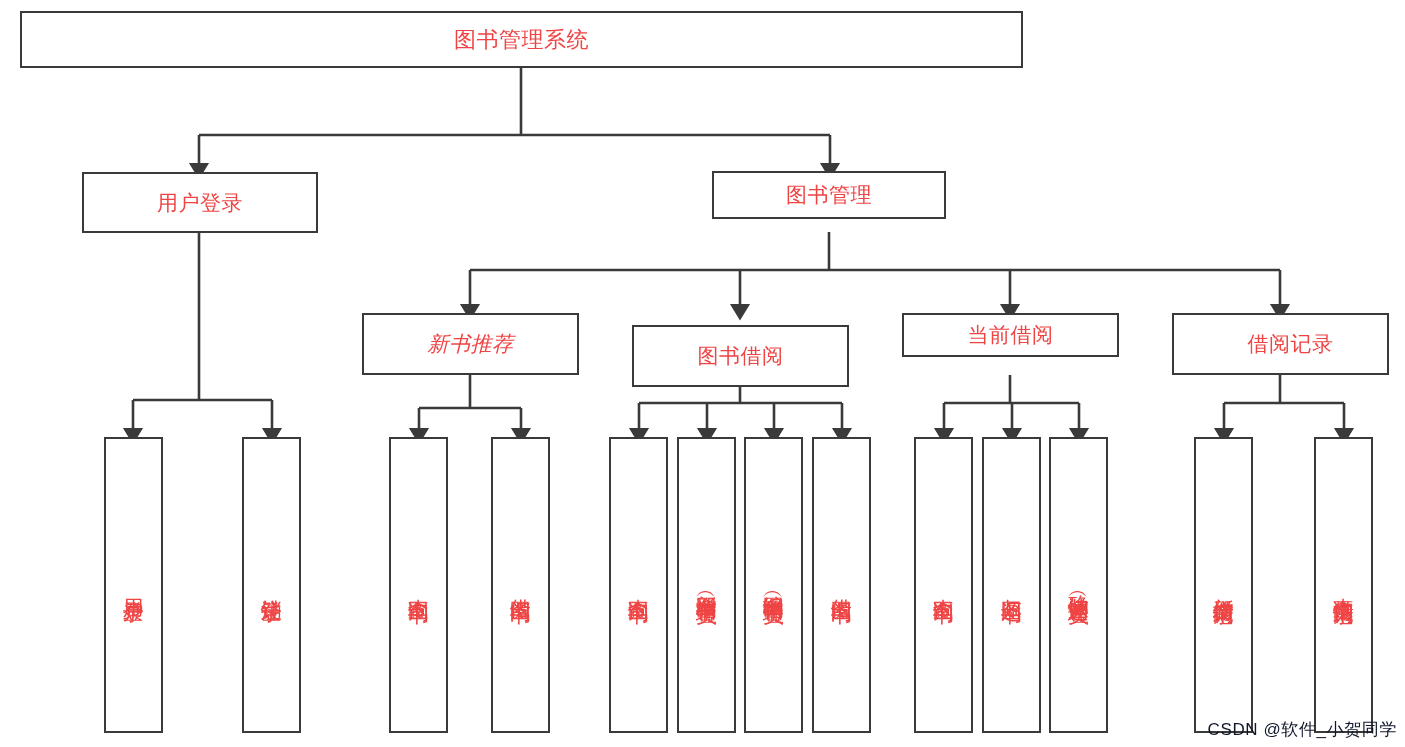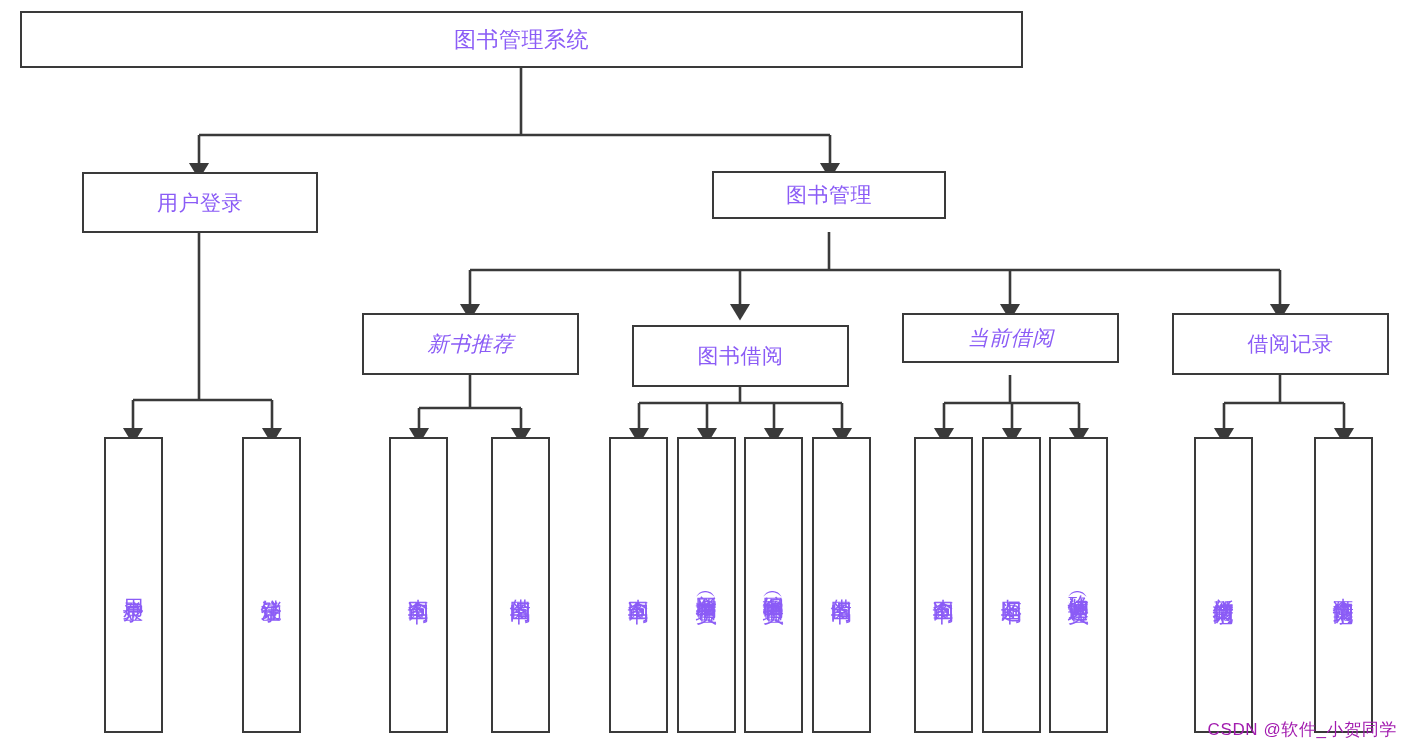--- a/index.html
+++ b/index.html
@@ -21,21 +21,21 @@
     width: 1405px; height: 747px;
     pointer-events: none;
   }
   .node {
     position: absolute;
     border: 2.2px solid #3a3a3a;
     background: #ffffff;
     display: flex;
     align-items: center;
     justify-content: center;
-    color: #8b5cf6;
+    color: #ef4444;
   }
   .node.horiz {
     font-size: 21px;
     letter-spacing: 0.5px;
   }
   .node.root { font-size: 22px; }
   .node.leaf {
     font-size: 21px;
     align-items: center;
     justify-content: center;
@@ -48,21 +48,21 @@
     line-height: 1.02;
     letter-spacing: 1.5px;
     white-space: nowrap;
     display: block;
   }
   .watermark {
     position: absolute;
     right: 8px;
     bottom: 6px;
     font-size: 17px;
-    color: #a21caf;
+    color: #0f172a;
     letter-spacing: 0.6px;
     white-space: nowrap;
   }
 </style>
 </head>
 <body>
 
 <div id="canvas">
 
   <svg id="wires" viewBox="0 0 1405 747" xmlns="http://www.w3.org/2000/svg">
@@ -127,21 +127,21 @@
   <div class="node horiz" style="left:712px; top:171px; width:234px; height:48px;">
     <span>图书管理</span>
   </div>
 
   <div class="node horiz" style="left:362px; top:313px; width:217px; height:62px;font-style:italic;">
     <span>新书推荐</span>
   </div>
   <div class="node horiz" style="left:632px; top:325px; width:217px; height:62px;">
     <span>图书借阅</span>
   </div>
-  <div class="node horiz" style="left:902px; top:313px; width:217px; height:50px;font-style:italic;">
+  <div class="node horiz" style="left:902px; top:313px; width:217px; height:44px;">
     <span>当前借阅</span>
   </div>
   <div class="node horiz" style="left:1172px; top:313px; width:217px; height:62px;padding-left:20px;">
     <span>借阅记录</span>
   </div>
 
   <div class="node leaf" style="left:104px; top:437px; width:59px; height:296px;">
     <span class="vtext">用户登录</span>
   </div>
   <div class="node leaf" style="left:242px; top:437px; width:59px; height:296px;">

